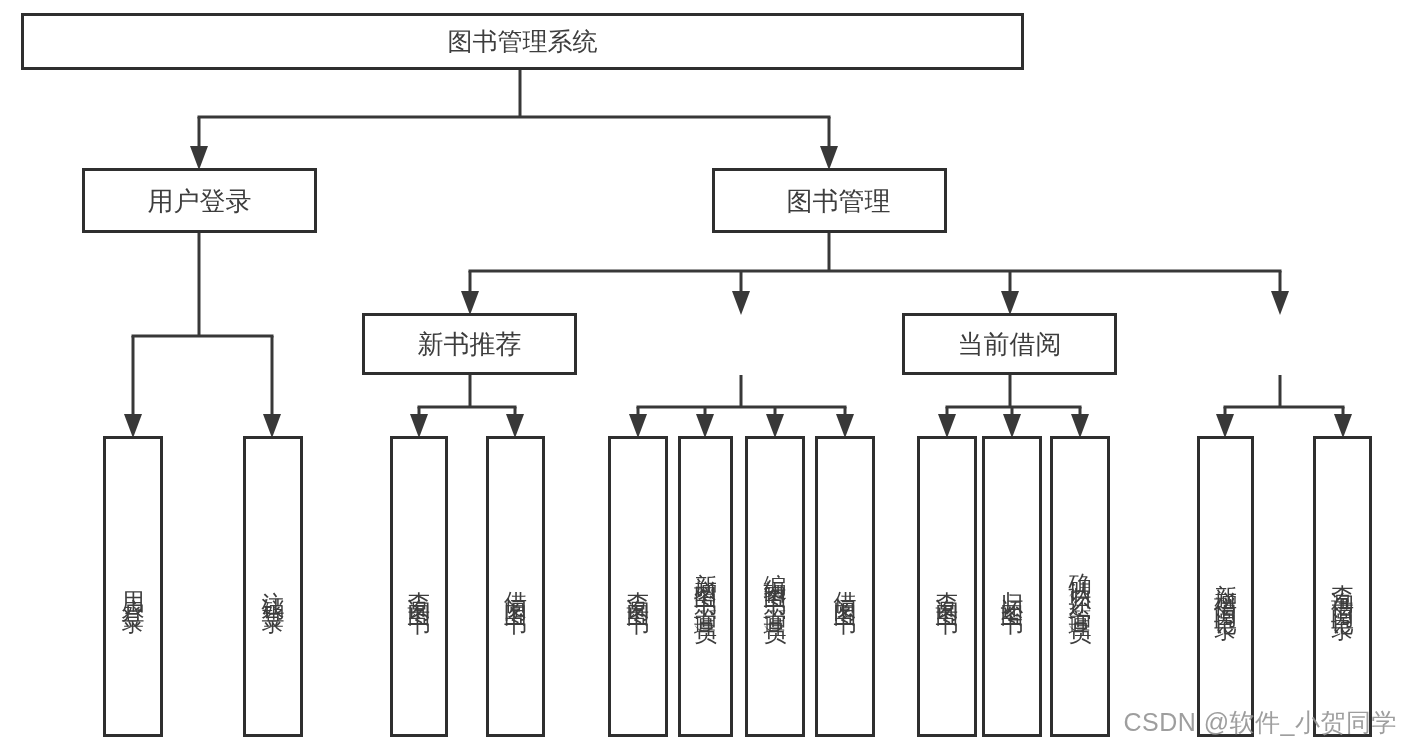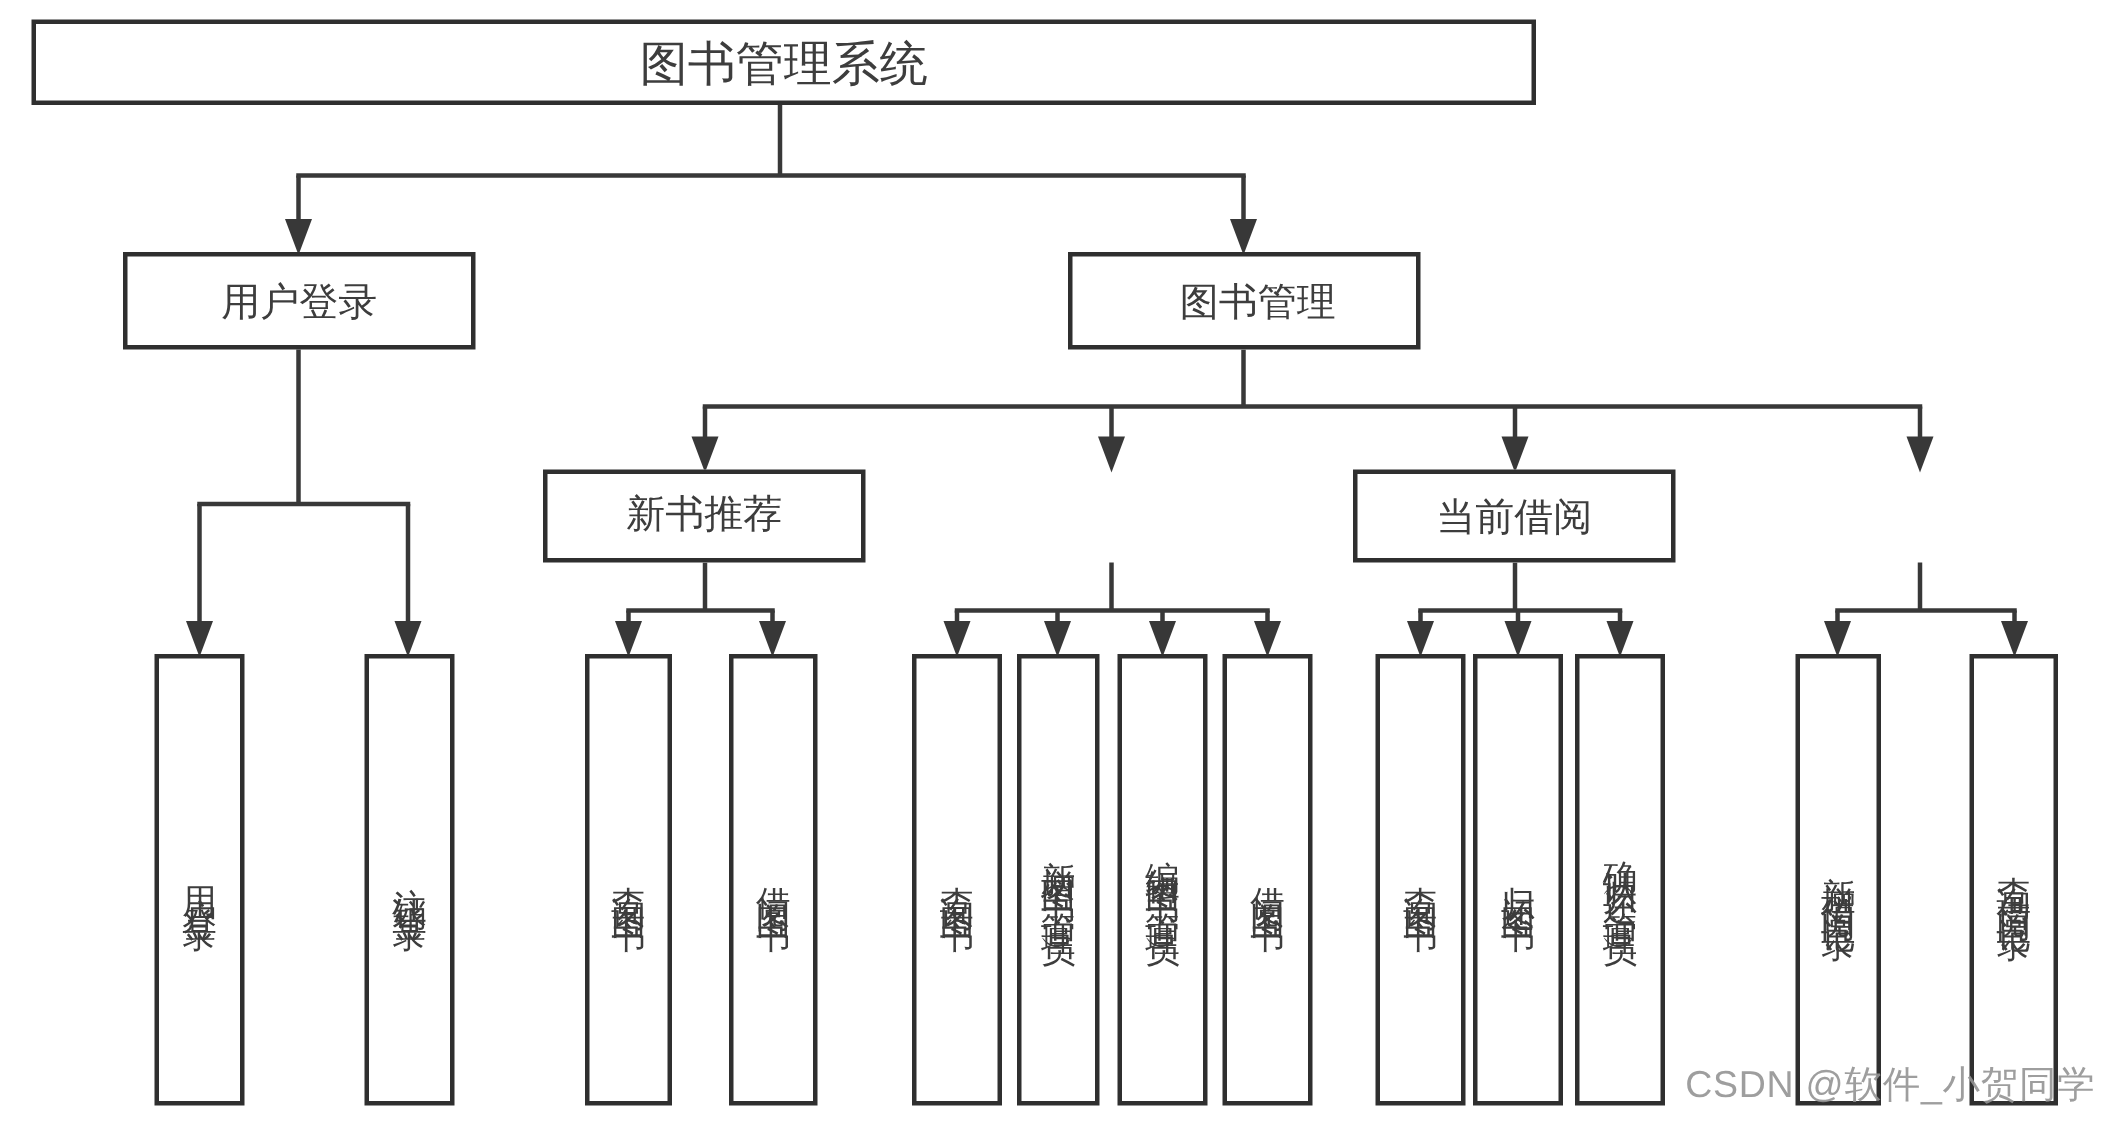--- a/index.html
+++ b/index.html
@@ -39,21 +39,21 @@
     align-items: center;
     justify-content: center;
     color: #3d3d3d;
   }
   .box.h span {
     font-size: 26px;
     line-height: 1;
     white-space: nowrap;
   }
   .box.root span {
-    font-size: 32px;
+    font-size: 25px;
   }
   .box.v span {
     writing-mode: vertical-rl;
     text-orientation: upright;
     font-size: 23px;
     line-height: 1;
     letter-spacing: 7px;
     white-space: nowrap;
   }
   .watermark {
@@ -138,21 +138,21 @@
     <span>图书管理系统</span>
   </div>
 
   <div class="box h" style="left:82px; top:168px; width:235px; height:65px;">
     <span>用户登录</span>
   </div>
   <div class="box h" style="left:712px; top:168px; width:235px; height:65px;padding-left:18px;">
     <span>图书管理</span>
   </div>
 
-  <div class="box h" style="left:362px; top:313px; width:215px; height:62px;font-family:Liberation Mono, monospace;">
+  <div class="box h" style="left:362px; top:313px; width:215px; height:62px;">
     <span>新书推荐</span>
   </div>
   <div class="box h" style="left:902px; top:313px; width:215px; height:62px;">
     <span>当前借阅</span>
   </div>
 
   <div class="box v" style="left:103px; top:436px; width:60px; height:301px;">
     <span>用户登录</span>
   </div>
   <div class="box v" style="left:243px; top:436px; width:60px; height:301px;">

